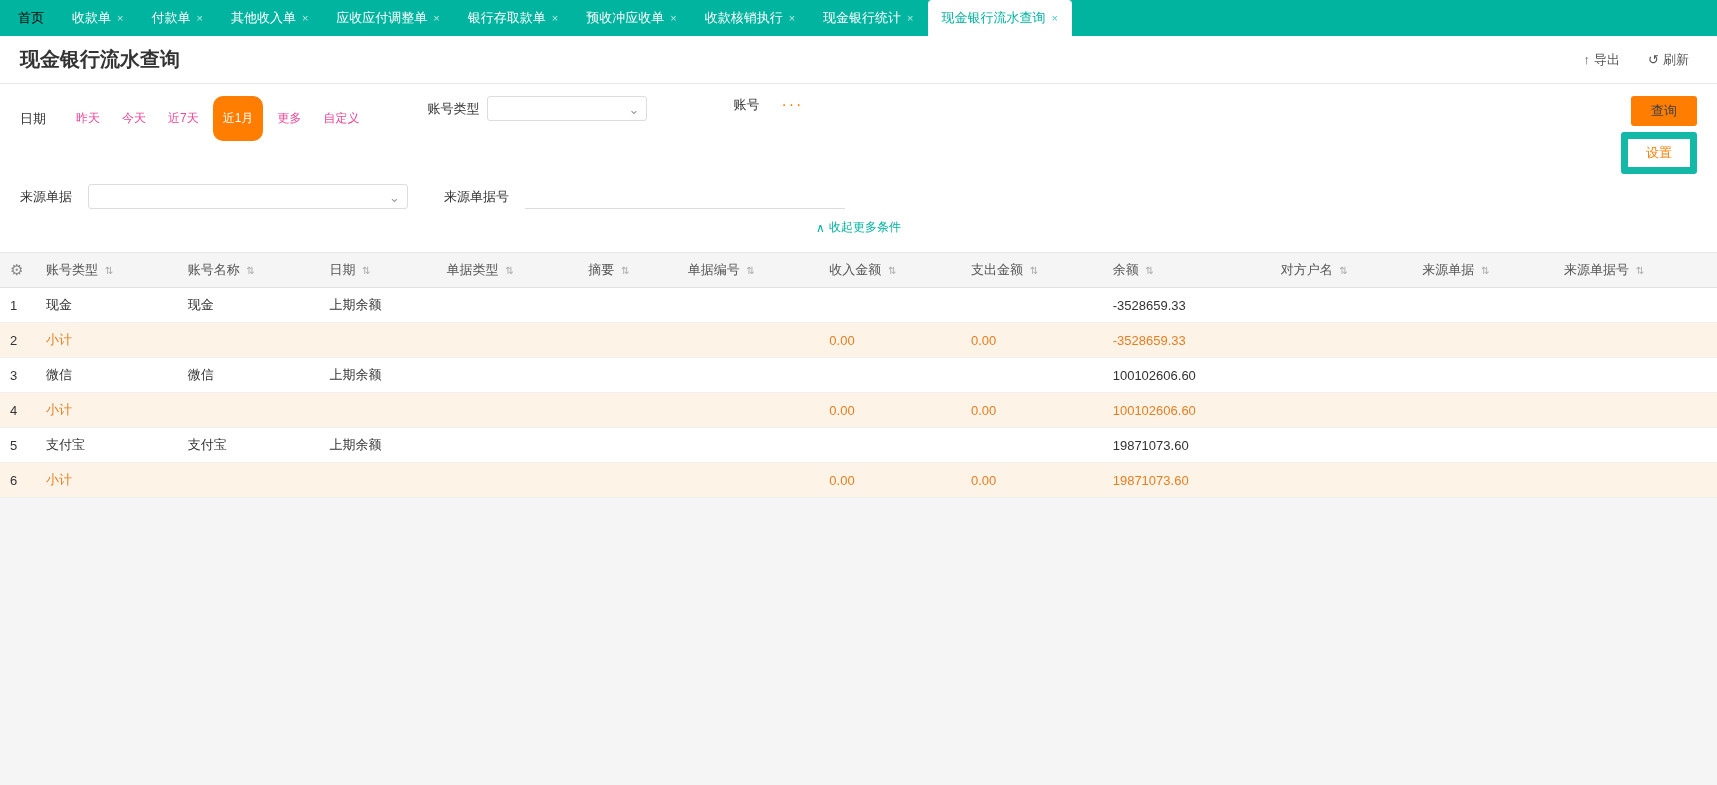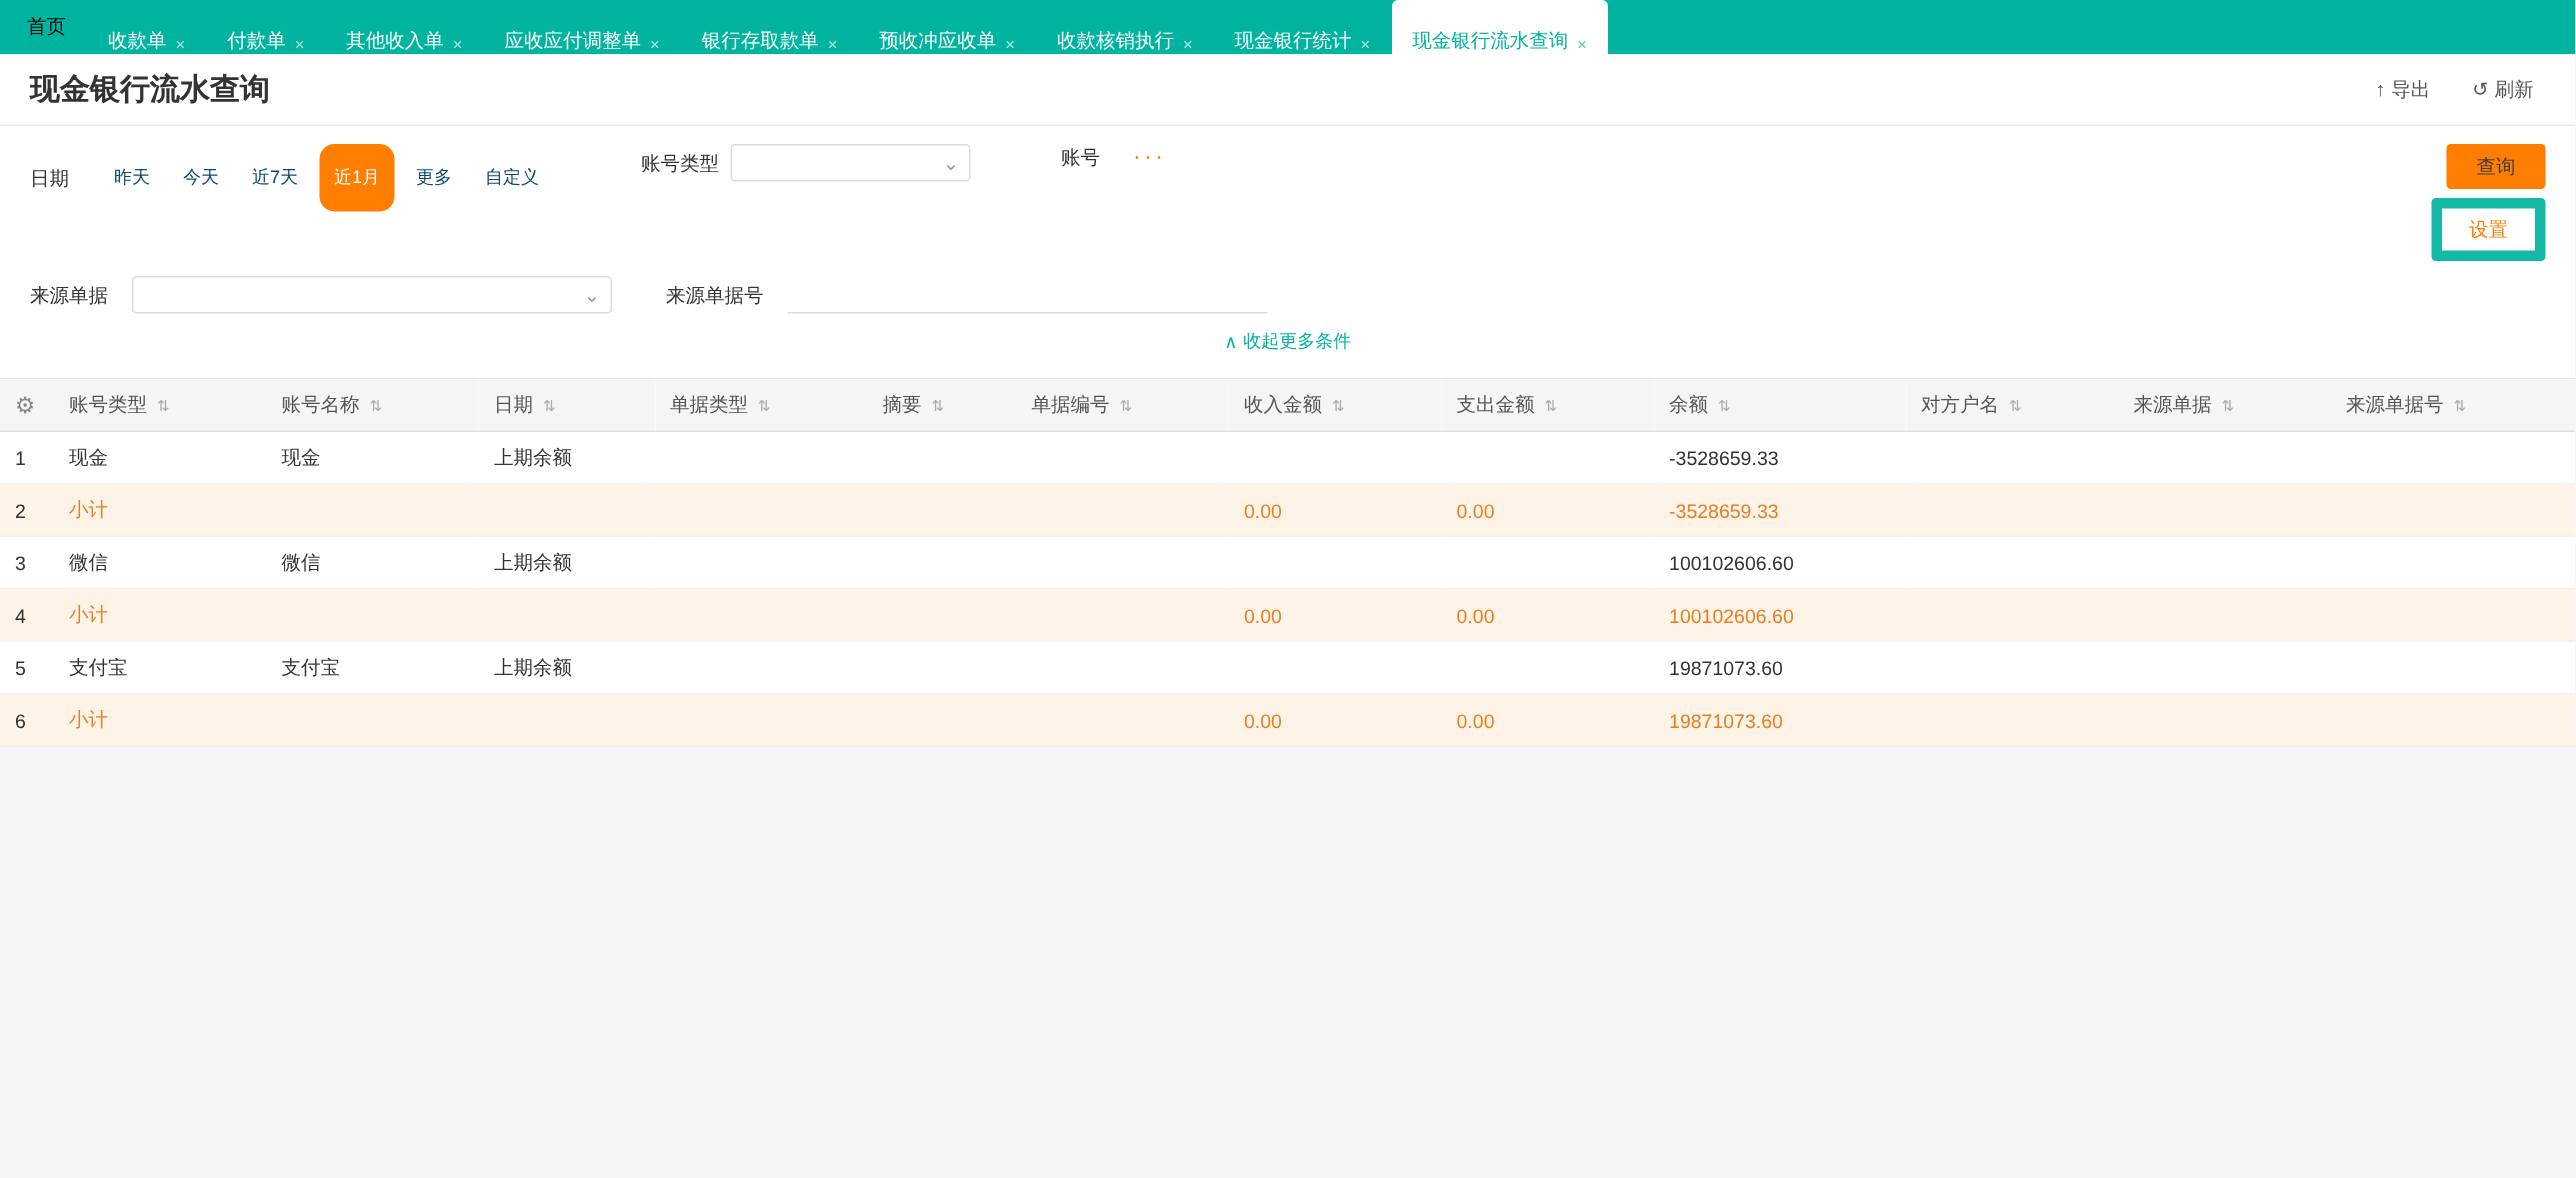--- a/index.html
+++ b/index.html
@@ -12,21 +12,21 @@
       align-items: center;
       height: 36px;
       padding: 0 4px;
       overflow: hidden;
     }
     .nav-item {
       color: #fff;
       padding: 0 14px;
       height: 36px;
       display: flex;
-      align-items: flex-end;
+      align-items: center;
       cursor: pointer;
       white-space: nowrap;
       font-size: 13px;
       position: relative;
     }
     .nav-item.active {
       background: #fff;
       color: #00b4a0;
       border-radius: 4px 4px 0 0;
     }
@@ -91,21 +91,21 @@
     .date-options {
       display: flex;
       align-items: center;
       gap: 6px;
     }
     .date-option {
       padding: 2px 8px;
       border-radius: 3px;
       cursor: pointer;
       font-size: 12px;
-      color: #0c4a6e;
+      color: #ec4899;
     }
     .date-option.active {
       background: #ff7d00;
       color: #fff;
       border-radius: 10px;
       padding: 14px 10px;
     }
     .date-range {
       font-size: 12px;
       color: #666;
@@ -308,21 +308,21 @@
       <div class="select-wrapper">
         <select class="filter-select">
           <option value=""></option>
           <option value="cash">现金</option>
           <option value="wechat">微信</option>
           <option value="alipay">支付宝</option>
         </select>
       </div>
     </div>
 
-    <div style="display:flex; align-items:center; gap:8px; margin-left:60px;">
+    <div style="display:flex; align-items:center; gap:8px; margin-left:86px;">
       <span class="filter-label">账号</span>
       <span class="dots-btn">···</span>
     </div>
 
     <div style="display:flex; flex-direction:column; gap:6px; margin-left:auto; align-items:flex-end;">
       <button class="btn-query">查询</button>
       <button class="btn-setting">设置</button>
     </div>
   </div>
 

